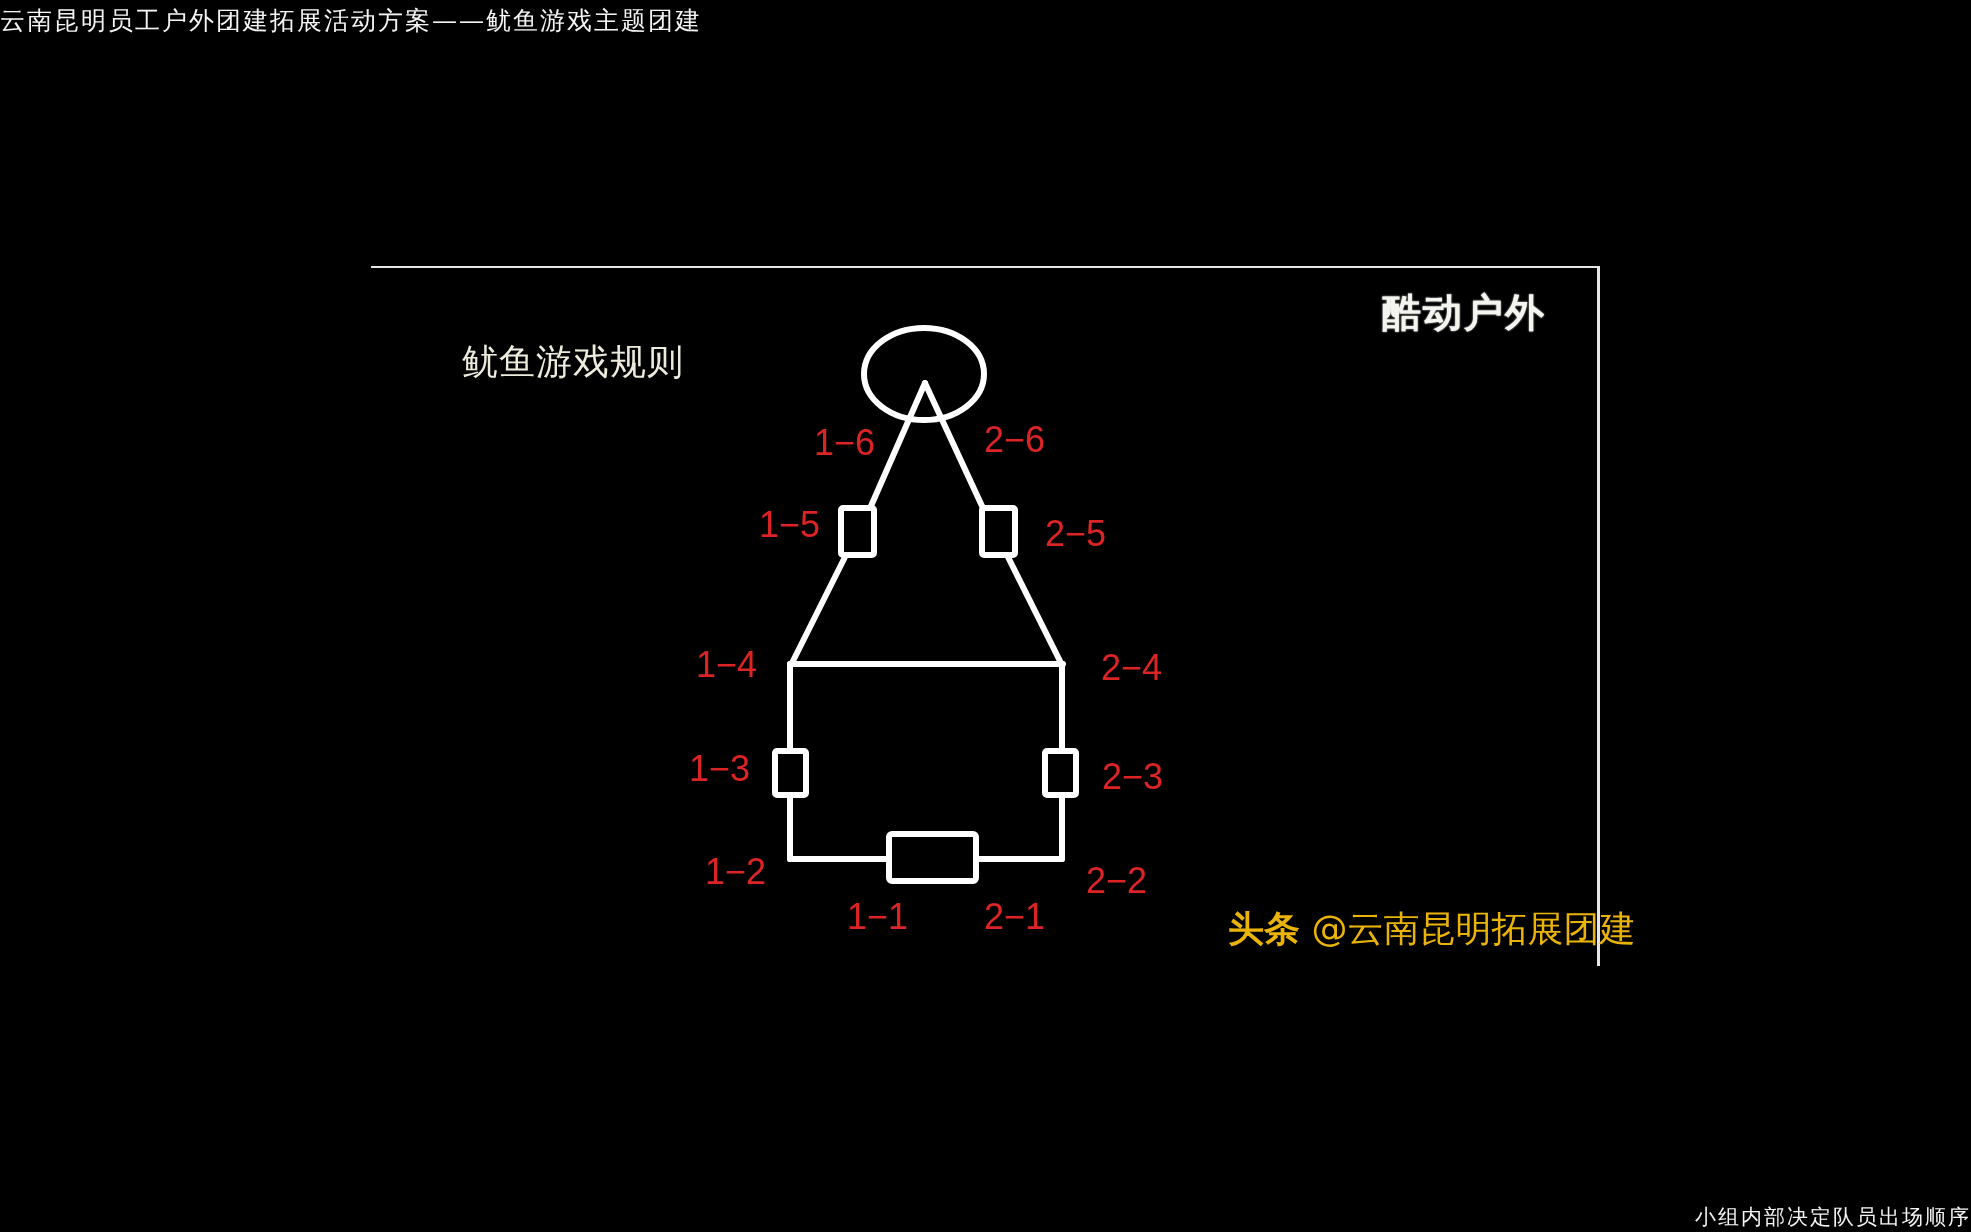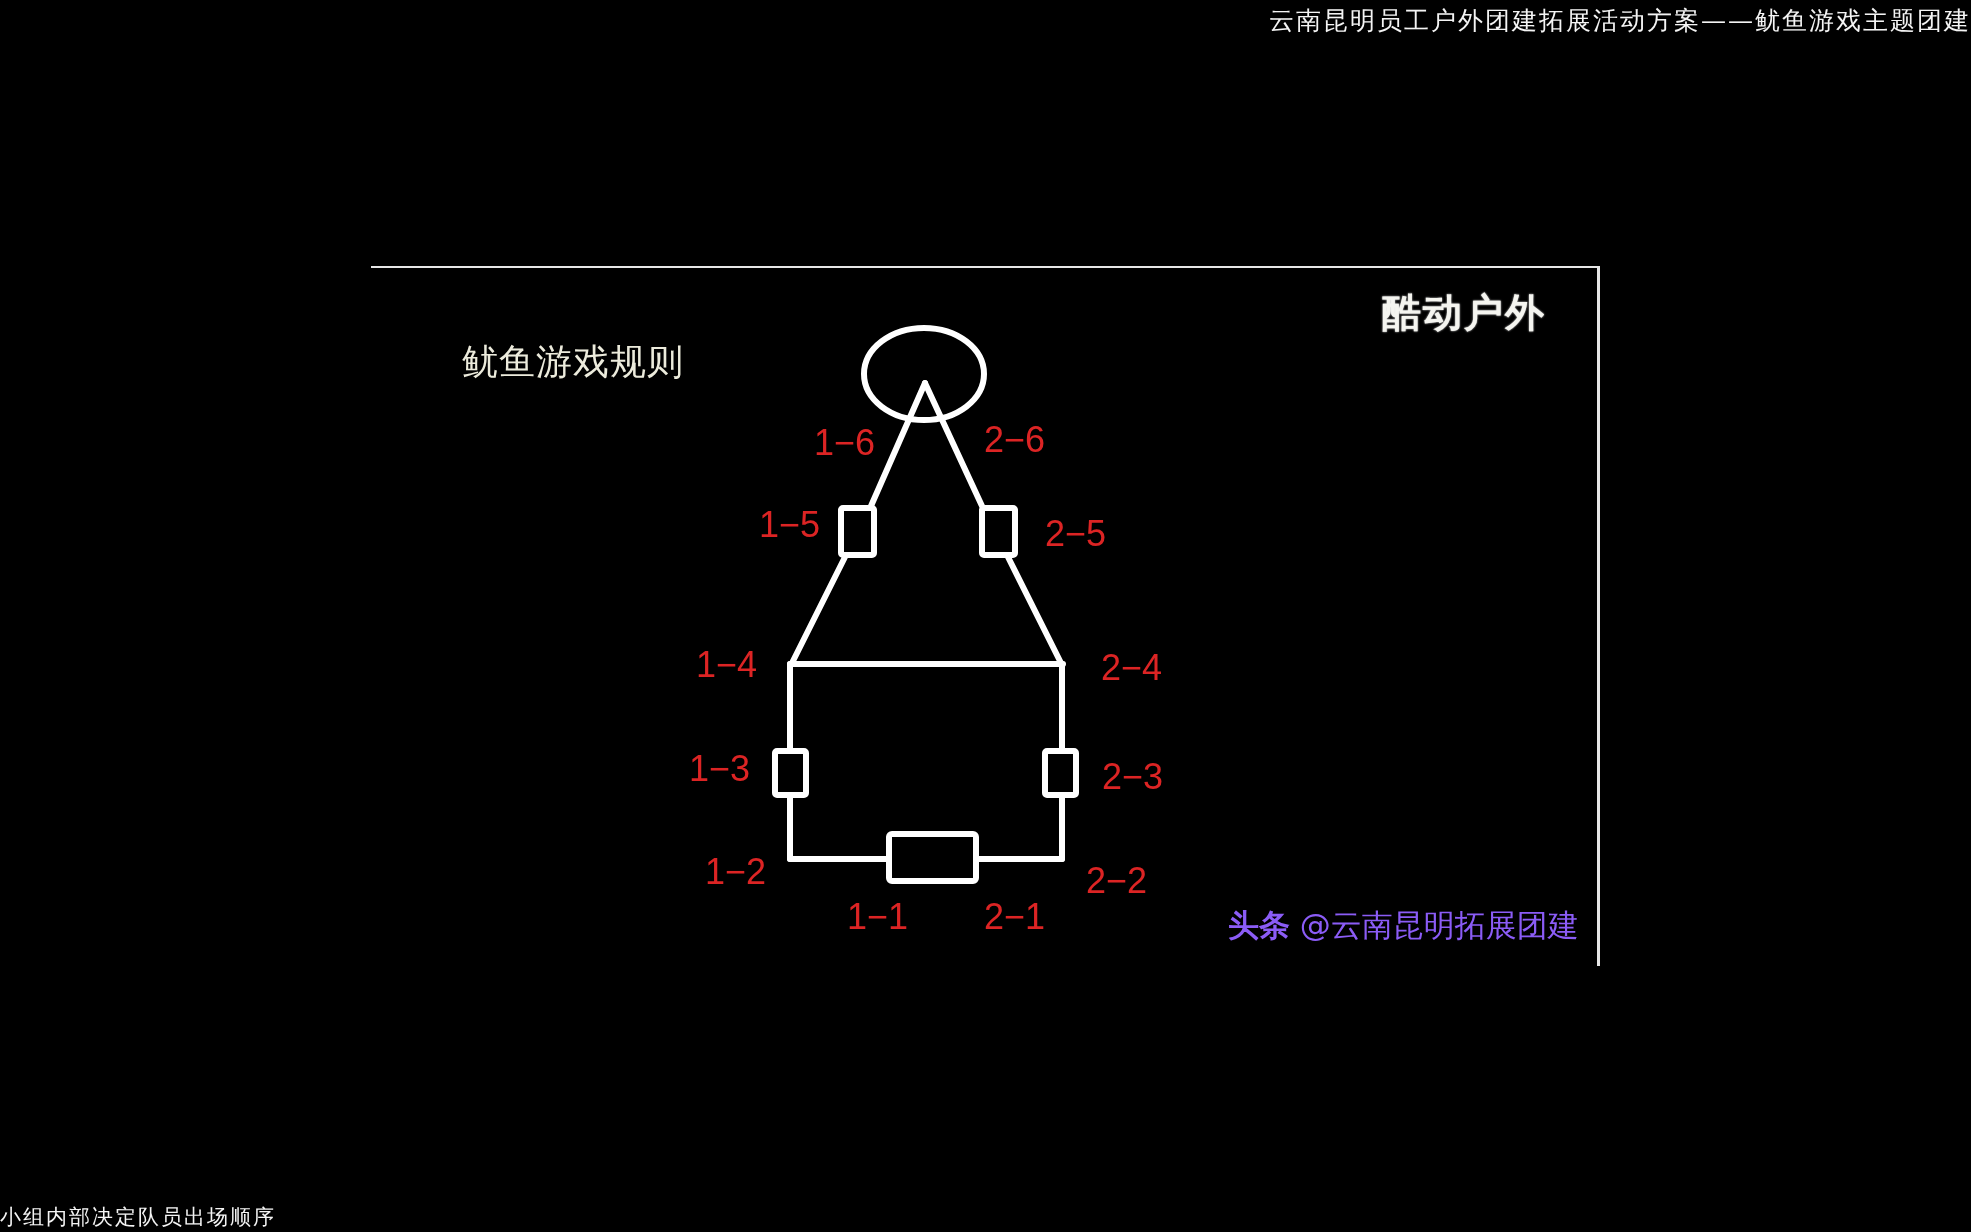--- a/index.html
+++ b/index.html
@@ -1,25 +1,25 @@
 <!DOCTYPE html>
 <html><head>
 <meta charset="utf-8">
 <style>
   html, body { margin:0; padding:0; background:#000; }
   body { width:1971px; height:1232px; position:relative; overflow:hidden; font-family:"DejaVu Sans", sans-serif; color:#fff; }
   .abs { position:absolute; }
-  .top-title { left:0; width:1971px; top:4px; text-align:right; font-size:25px; letter-spacing:2px; font-family:"DejaVu Serif", serif; color:#f4f4f4; white-space:nowrap; }
+  .top-title { left:0; width:1971px; top:4px; text-align:left; font-size:25px; letter-spacing:2px; font-family:"DejaVu Serif", serif; color:#f4f4f4; white-space:nowrap; }
   .frame-top { left:371px; top:266px; width:1229px; height:2px; background:#e6e6e6; }
   .frame-right { left:1597px; top:266px; width:3px; height:700px; background:#e6e6e6; }
   .rules-title { left:462px; top:338px; font-size:36px; font-weight:normal; color:#ecebdc; letter-spacing:1px; white-space:nowrap; }
   .brand { left:1382px; top:286px; font-size:39px; font-weight:bold; color:#f5f5f0; letter-spacing:2px; white-space:nowrap; text-shadow:0 0 2px #fff;text-align:center; }
-  .watermark { left:1228px; top:905px; font-size:31px; color:#8b5cf6; white-space:nowrap; }
+  .watermark { left:1228px; top:905px; font-size:36px; color:#eab308; white-space:nowrap; }
   .watermark .wm-bold { font-weight:bold; }
-  .footer { left:0; width:1971px; top:1203px; text-align:left; font-size:21px; letter-spacing:2px; color:#f4f4f4; font-family:"DejaVu Serif", serif; white-space:nowrap; }
+  .footer { left:0; width:1971px; top:1203px; text-align:right; font-size:21px; letter-spacing:2px; color:#f4f4f4; font-family:"DejaVu Serif", serif; white-space:nowrap; }
   svg.diagram { position:absolute; left:0; top:0; }
   .lbl { font-family:"Liberation Sans", sans-serif; font-size:36px; fill:#dc2424; }
 </style>
 </head>
 <body>
 
 <div class="abs top-title">云南昆明员工户外团建拓展活动方案——鱿鱼游戏主题团建</div>
 
 <div class="abs frame-top"></div>
 <div class="abs frame-right"></div>

